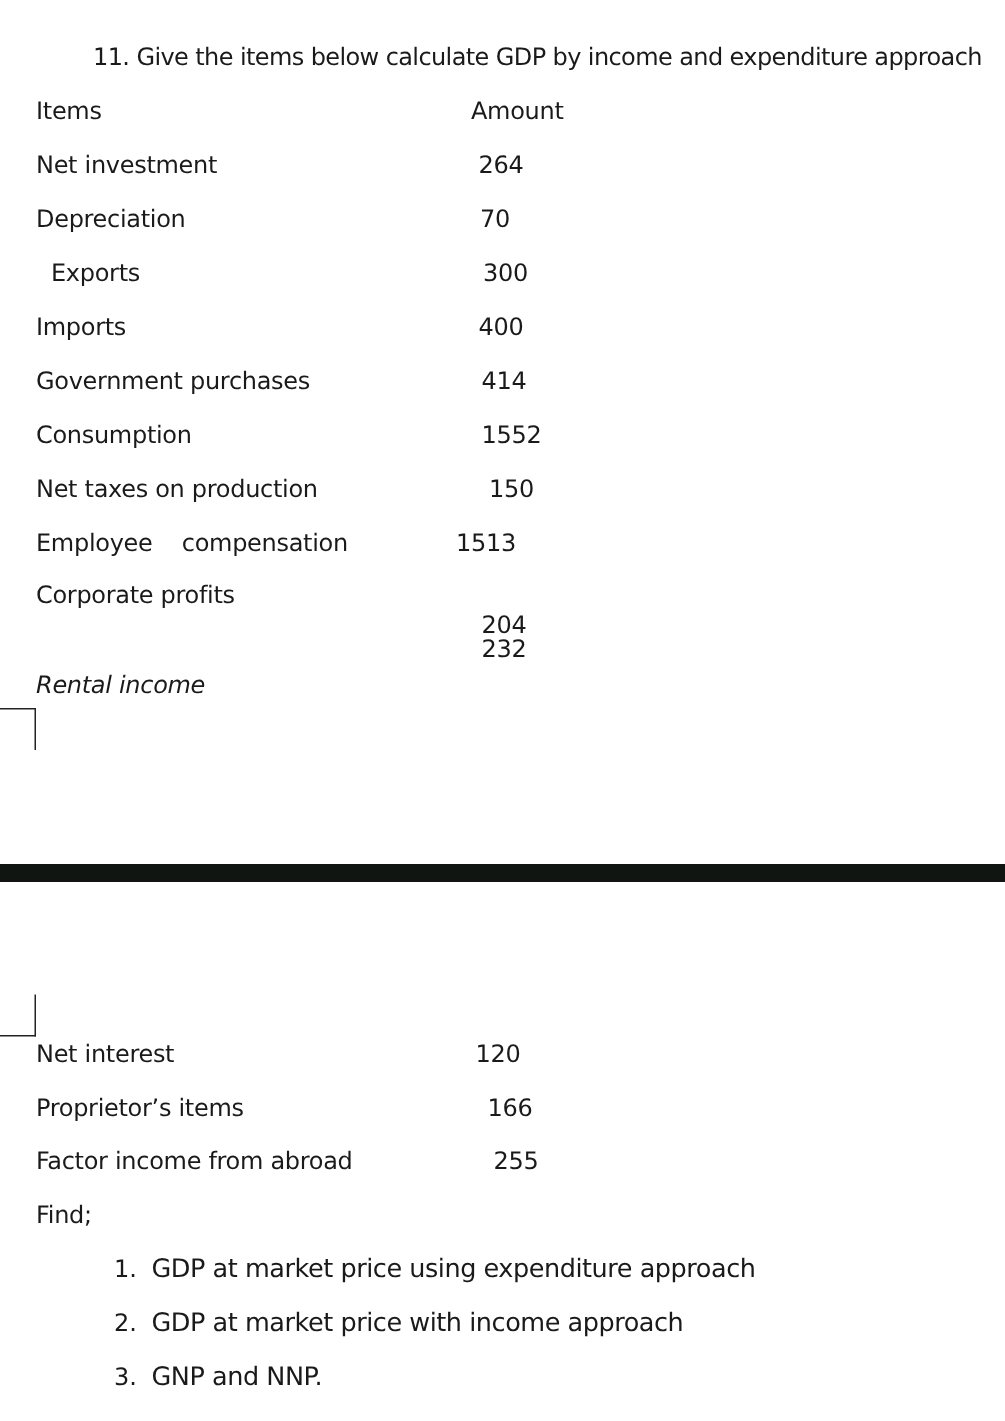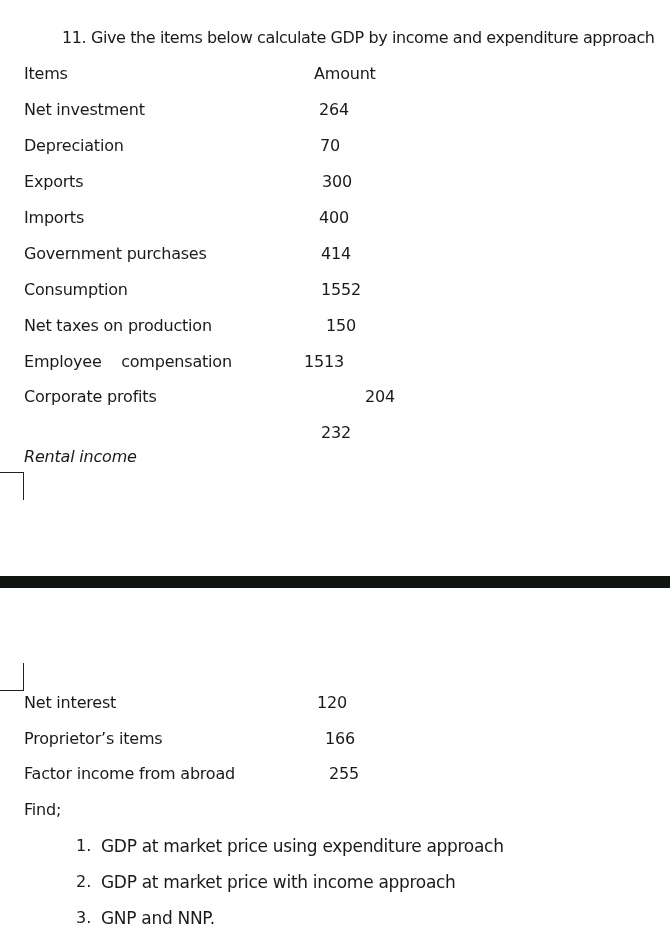--- a/index.html
+++ b/index.html
@@ -37,40 +37,40 @@
 
   <div class="txt" style="left:24px; top:64px;">Items</div>
   <div class="txt" style="left:314px; top:64px;">Amount</div>
 
   <div class="txt row-label" style="top:100px;">Net investment</div>
   <div class="txt row-val" style="left:319px; top:100px;">264</div>
 
   <div class="txt row-label" style="top:136px;">Depreciation</div>
   <div class="txt row-val" style="left:320px; top:136px;">70</div>
 
-  <div class="txt row-label" style="top:172px;">Exports</div>
+  <div class="txt row-label" style="top:172px;margin-left:10px;">Exports</div>
   <div class="txt row-val" style="left:322px; top:172px;">300</div>
 
   <div class="txt row-label" style="top:208px;">Imports</div>
   <div class="txt row-val" style="left:319px; top:208px;">400</div>
 
   <div class="txt row-label" style="top:244px;">Government purchases</div>
   <div class="txt row-val" style="left:321px; top:244px;">414</div>
 
   <div class="txt row-label" style="top:280px;">Consumption</div>
   <div class="txt row-val" style="left:321px; top:280px;">1552</div>
 
   <div class="txt row-label" style="top:316px;">Net taxes on production</div>
   <div class="txt row-val" style="left:326px; top:316px;">150</div>
 
   <div class="txt row-label" style="top:352px;">Employee    compensation</div>
   <div class="txt row-val" style="left:304px; top:352px;">1513</div>
 
   <div class="txt row-label" style="top:387px;">Corporate profits</div>
-  <div class="txt row-val" style="left:321px; top:387px;margin-left:44px;">204</div>
+  <div class="txt row-val" style="left:321px; top:407px;">204</div>
 
   <div class="txt row-label" style="top:447px;font-style:italic;">Rental income</div>
   <div class="txt row-val" style="left:321px; top:423px;">232</div>
 
   <div class="corner-top"></div>
   <div class="divider"></div>
   <div class="corner-bottom"></div>
 
   <div class="txt row-label" style="top:693px;">Net interest</div>
   <div class="txt row-val" style="left:317px; top:693px;">120</div>

